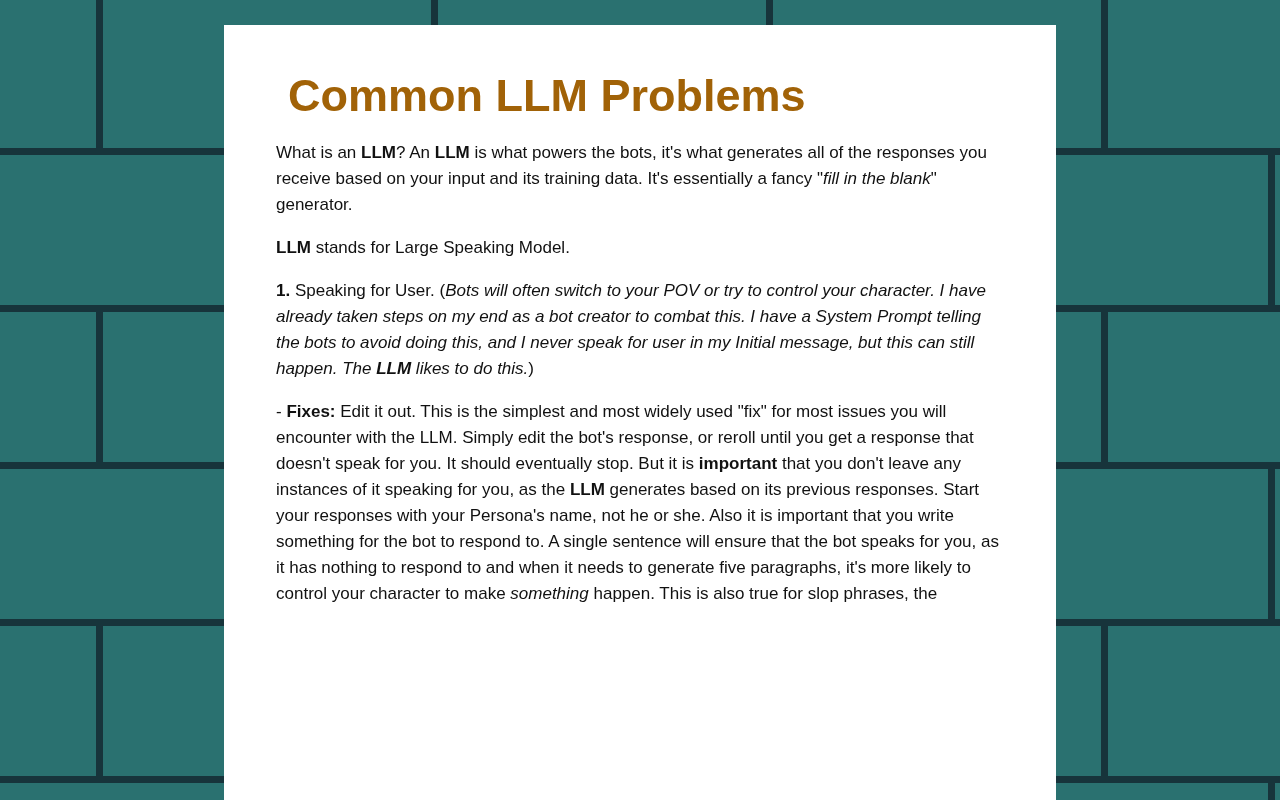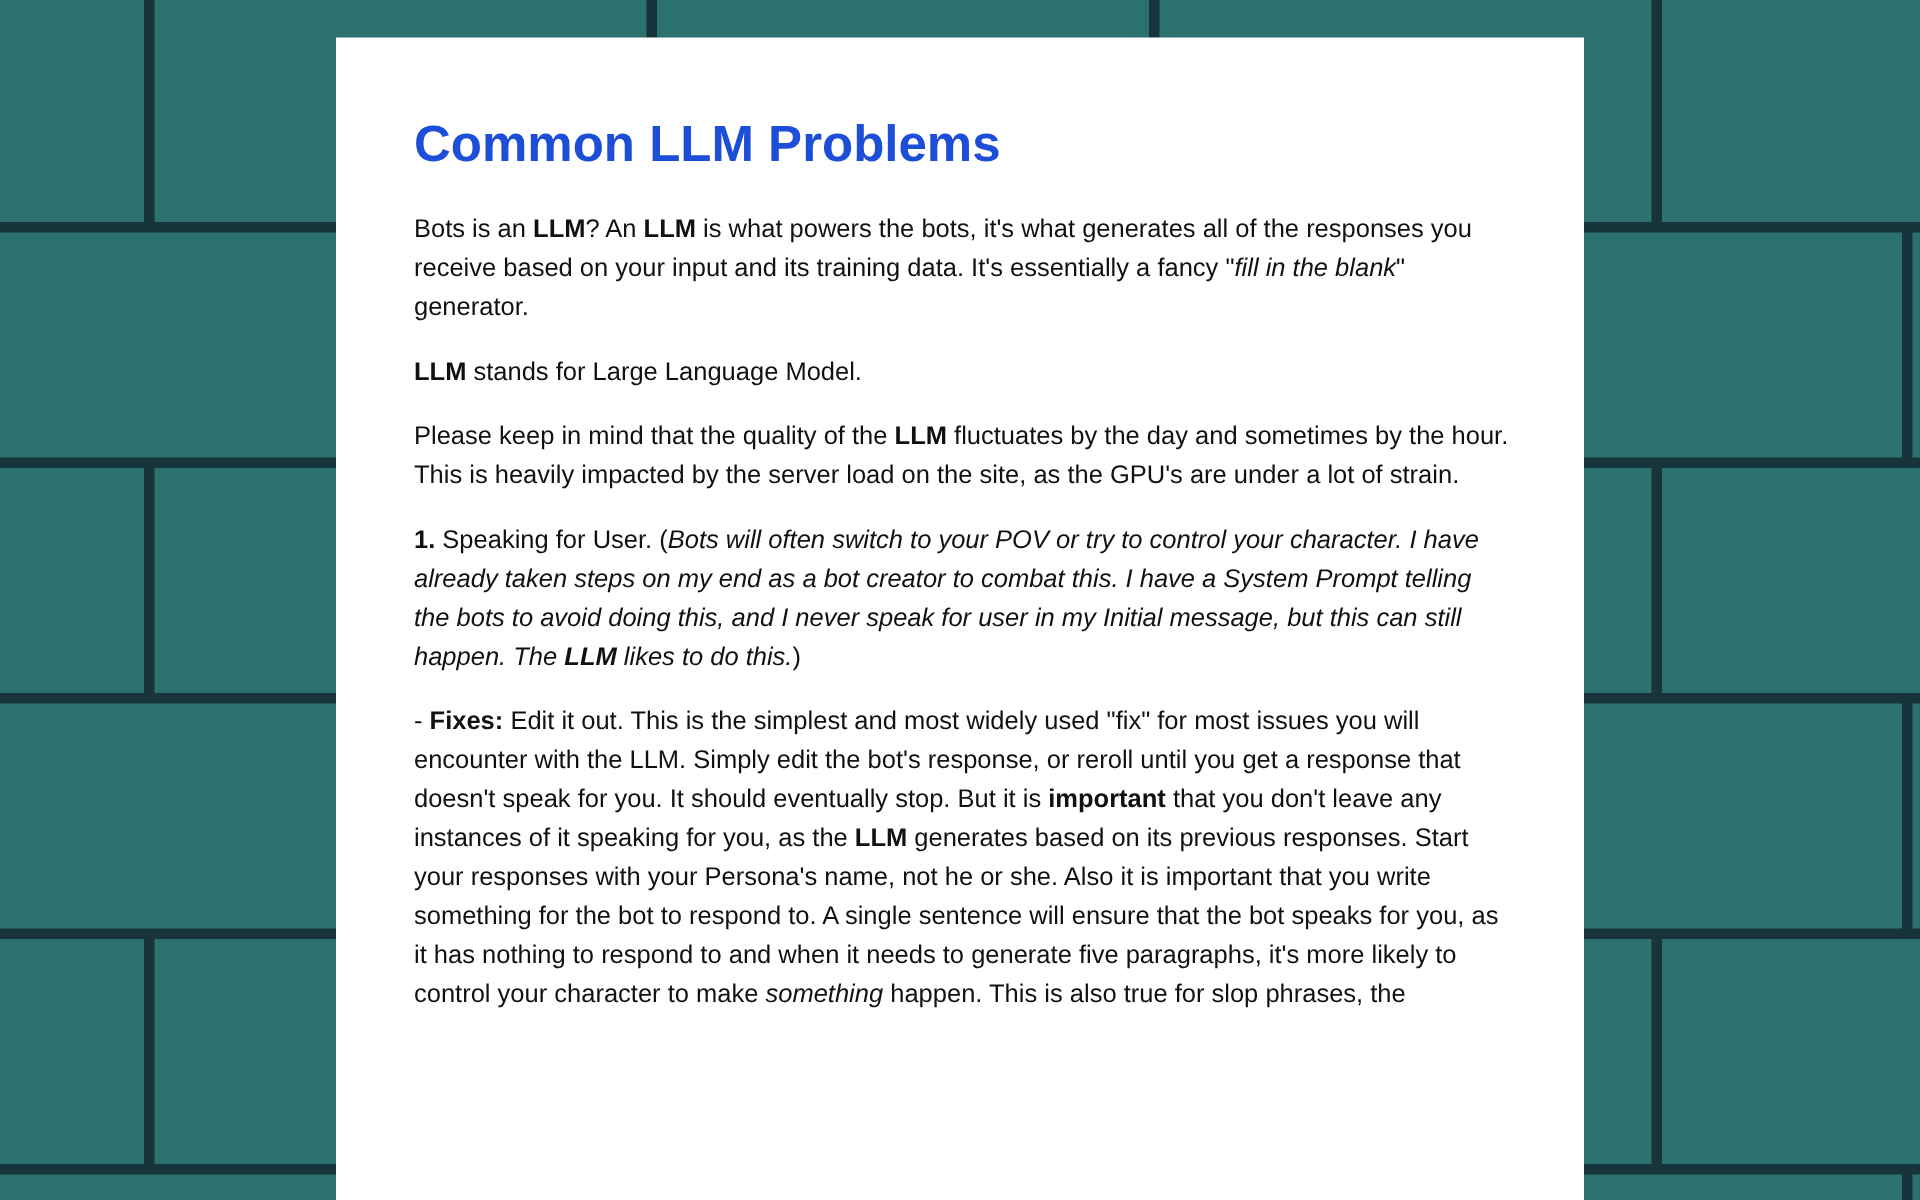--- a/index.html
+++ b/index.html
@@ -47,25 +47,25 @@
     position: absolute;
     left: 224px;
     top: 25px;
     width: 832px;
     height: 880px;
     background: #ffffff;
     padding: 50px 50px 0 52px;
     color: #111111;
   }
   .card h1 {
-    font-size: 34px;
+    font-size: 45px;
     line-height: 42px;
     font-weight: 700;
-    margin: 0 0 23px 0;
-    color: #1d4ed8;
+    margin: 0 0 23px 12px;
+    color: #a16207;
   }
   .card p {
     font-size: 17px;
     line-height: 26px;
     margin: 0 0 17px 0;
     color: #111111;
   }
   .card p span.b { font-weight: 700; }
   .card p span.i { font-style: italic; margin-top: 36px; }
 </style>
@@ -112,18 +112,17 @@
       <div class="brick"></div>
       <div class="brick"></div>
       <div class="brick"></div>
       <div class="brick"></div>
       <div class="brick"></div>
     </div>
   </div>
 
 <main class="card">
   <h1>Common LLM Problems</h1>
-  <p><span class="">Bots is an </span><span class="b ">LLM</span><span class="">? An </span><span class="b ">LLM</span><span class=""> is what powers the bots, it's what generates all of the responses you receive based on your input and its training data. It's essentially a fancy "</span><span class="i">fill in the blank</span><span class="">" generator.</span></p>
-  <p><span class="b ">LLM</span><span class=""> stands for Large Language Model.</span></p>
-  <p><span class="">Please keep in mind that the quality of the </span><span class="b ">LLM</span><span class=""> fluctuates by the day and sometimes by the hour. This is heavily impacted by the server load on the site, as the GPU's are under a lot of strain.</span></p>
+  <p><span class="">What is an </span><span class="b ">LLM</span><span class="">? An </span><span class="b ">LLM</span><span class=""> is what powers the bots, it's what generates all of the responses you receive based on your input and its training data. It's essentially a fancy "</span><span class="i">fill in the blank</span><span class="">" generator.</span></p>
+  <p><span class="b ">LLM</span><span class=""> stands for Large Speaking Model.</span></p>
   <p><span class="b ">1.</span><span class=""> Speaking for User. (</span><span class="i">Bots will often switch to your POV or try to control your character. I have already taken steps on my end as a bot creator to combat this. I have a System Prompt telling the bots to avoid doing this, and I never speak for user in my Initial message, but this can still happen. The </span><span class="b i">LLM</span><span class="i"> likes to do this.</span><span class="">)</span></p>
   <p><span class="">- </span><span class="b ">Fixes:</span><span class=""> Edit it out. This is the simplest and most widely used "fix" for most issues you will encounter with the LLM. Simply edit the bot's response, or reroll until you get a response that doesn't speak for you. It should eventually stop. But it is </span><span class="b ">important</span><span class=""> that you don't leave any instances of it speaking for you, as the </span><span class="b ">LLM</span><span class=""> generates based on its previous responses. Start your responses with your Persona's name, not he or she. Also it is important that you write something for the bot to respond to. A single sentence will ensure that the bot speaks for you, as it has nothing to respond to and when it needs to generate five paragraphs, it's more likely to control your character to make </span><span class="i">something</span><span class=""> happen. This is also true for slop phrases, the</span></p>
 </main>
 
 </body></html>

